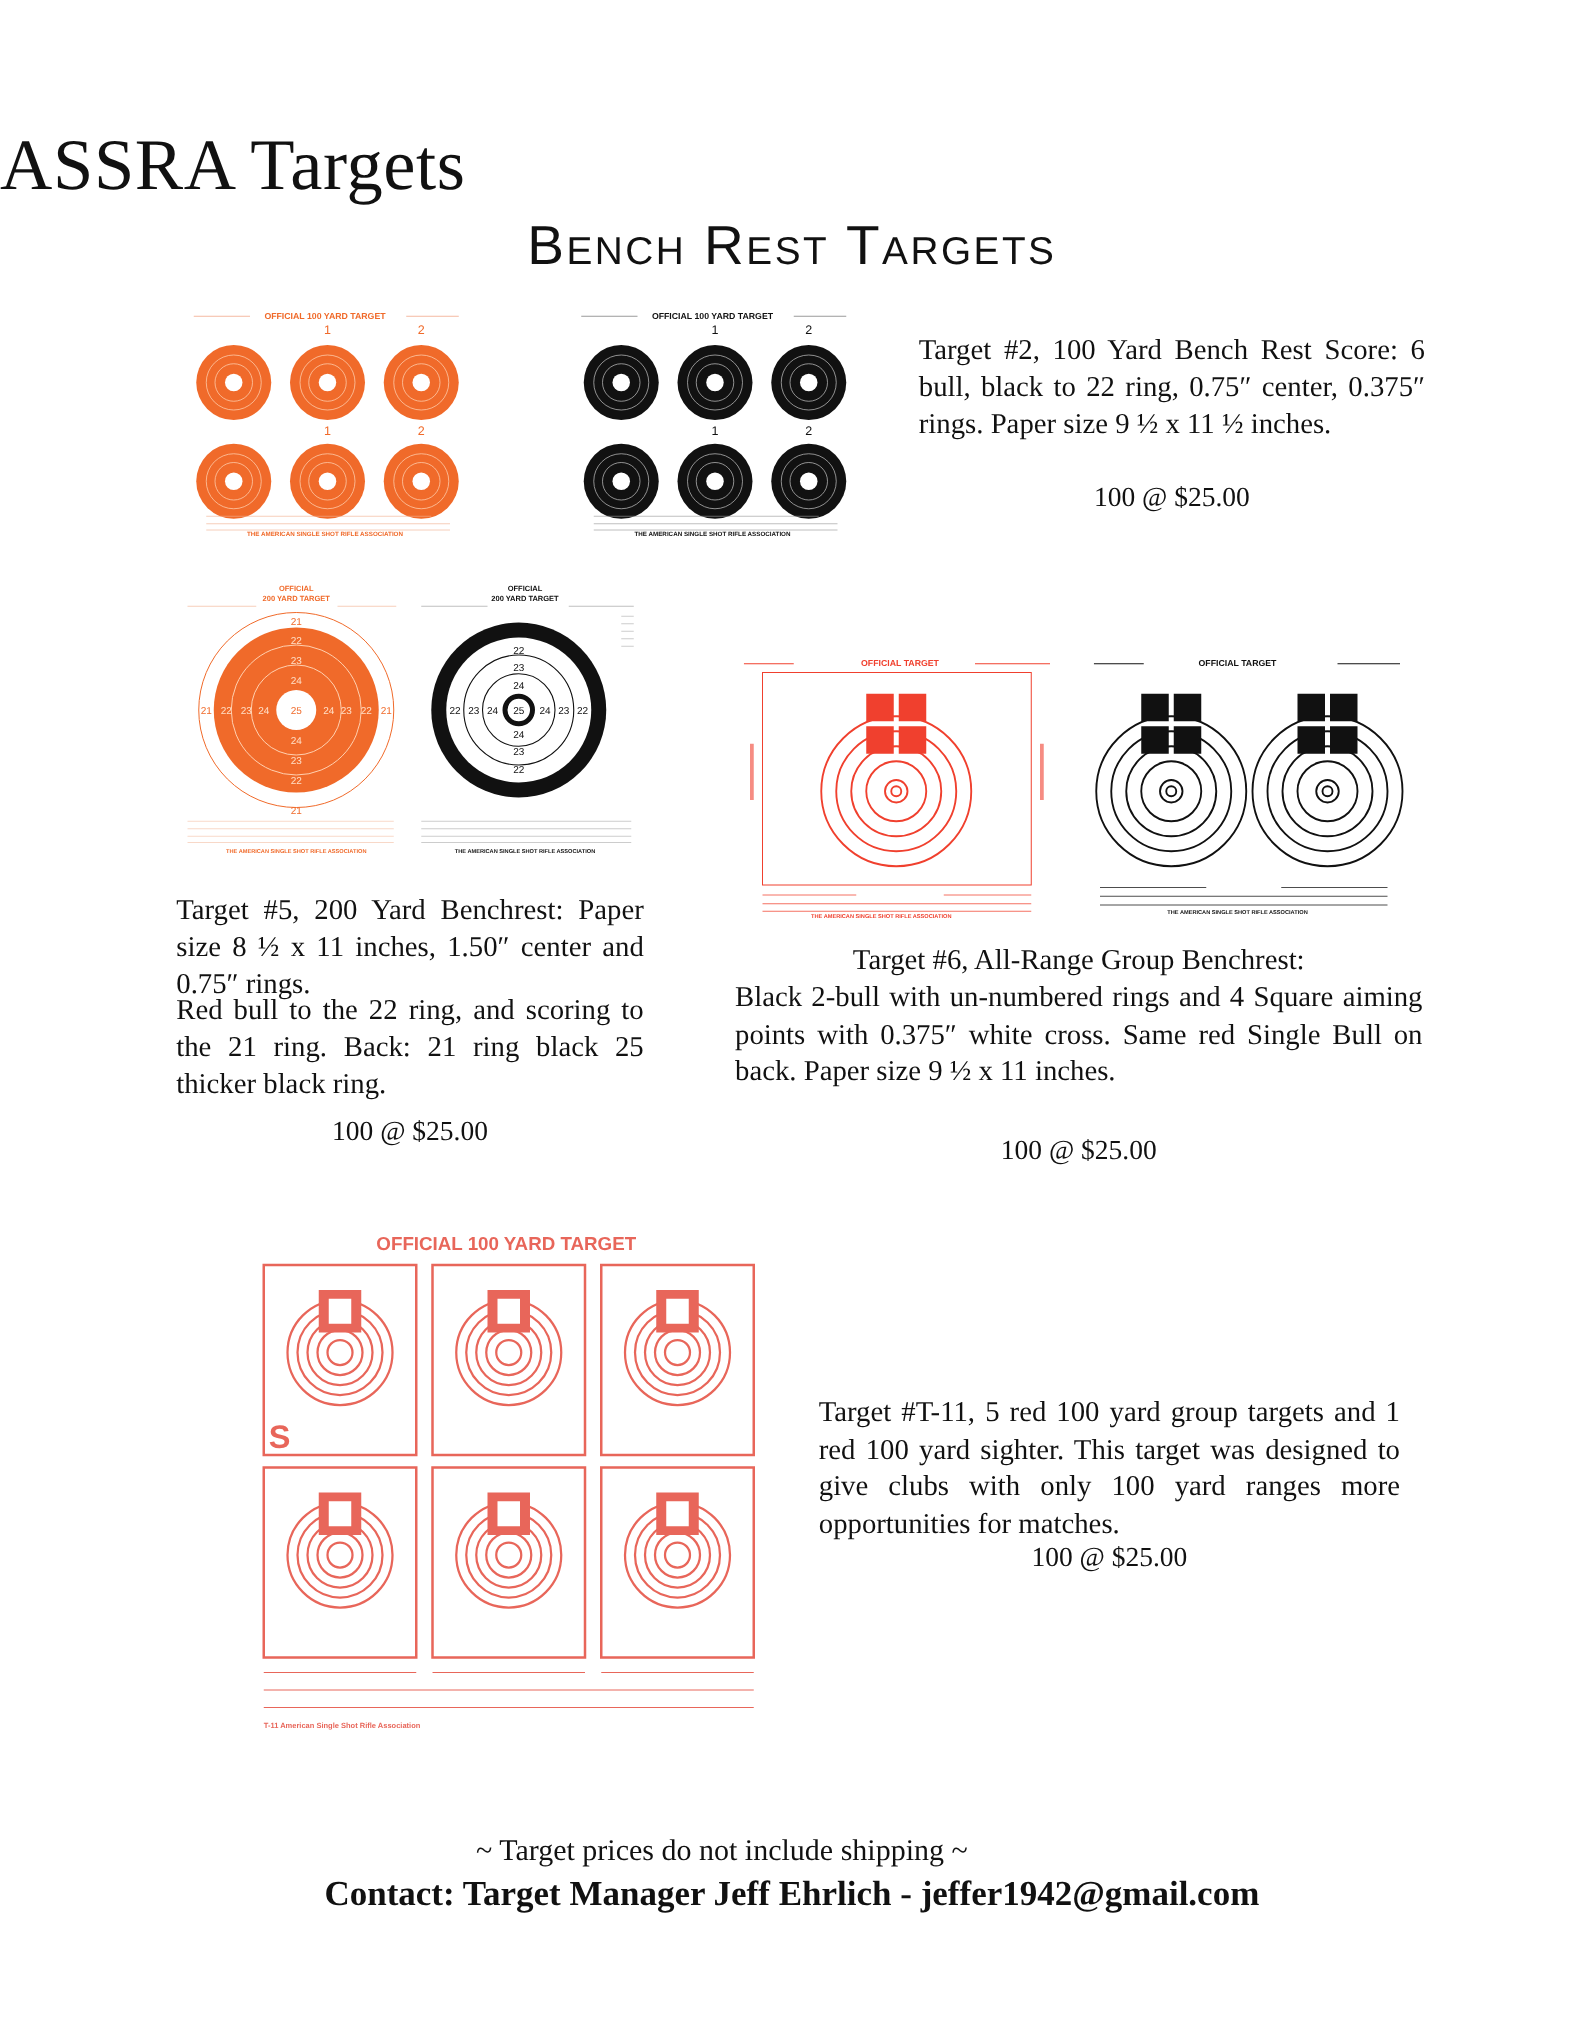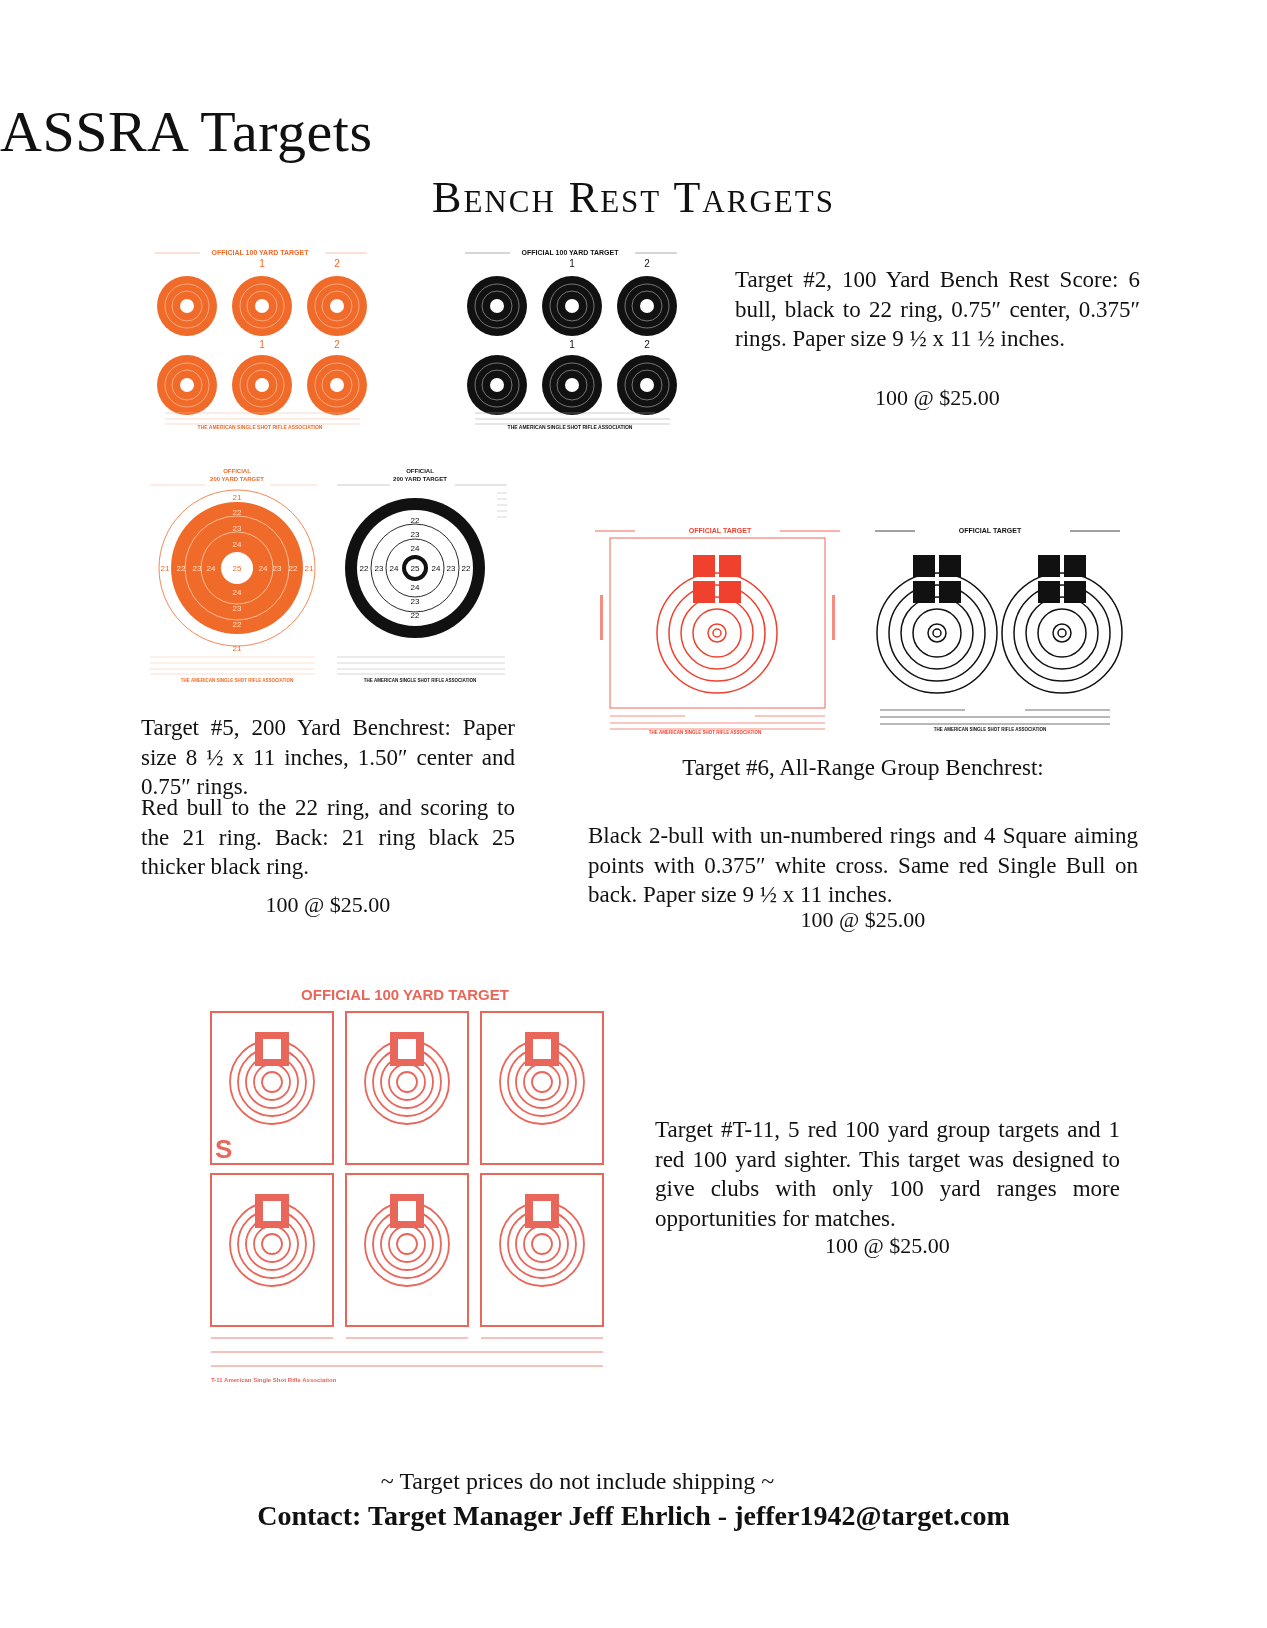--- a/index.html
+++ b/index.html
@@ -1,19 +1,19 @@
 <!DOCTYPE html>
 <html><head>
 <meta charset="utf-8">
 <style>
   html, body { margin: 0; padding: 0; background: #ffffff; }
   body { width: 1267px; height: 1628px; position: relative; overflow: hidden; font-family: "Liberation Serif", "DejaVu Serif", serif; color: #111; }
   .abs { position: absolute; }
   .title { left: 0; width: 1267px; text-align: left; top: 98px; font-size: 58px; font-family: "Liberation Serif", serif; letter-spacing: 0.5px; }
-  .subtitle { left: 0; width: 1267px; text-align: center; top: 172px; font-size: 44px; font-family: Liberation Serif, serif; font-variant: small-caps; letter-spacing: 2px; }
+  .subtitle { left: 0; width: 1267px; text-align: center; top: 172px; font-size: 44px; font-family: Liberation Sans, sans-serif; font-variant: small-caps; letter-spacing: 2px; }
   .desc { font-size: 23px; font-weight: normal; line-height: 29.5px; text-align: justify; }
   .price { font-size: 22px; text-align: center; }
   .foot1 { left: 0; width: 1155px; text-align: center; top: 1468px; font-size: 24px; }
   .foot2 { left: 0; width: 1267px; text-align: center; top: 1500px; font-size: 28px; font-weight: bold; }
   svg text { font-family: "Liberation Sans", sans-serif; }
 </style>
 </head>
 <body>
 
 <div class="abs title">ASSRA Targets</div>
@@ -272,21 +272,21 @@
       <line x1="5" y1="185" x2="90" y2="185"></line>
         <line x1="150" y1="185" x2="235" y2="185"></line>
       <line x1="5" y1="192" x2="235" y2="192"></line>
         <line x1="5" y1="199" x2="235" y2="199"></line>
     </g>
     <text x="115" y="206" text-anchor="middle" font-size="4.5" font-weight="bold" fill="#111">THE AMERICAN SINGLE SHOT RIFLE ASSOCIATION</text>
   </svg>
 </div>
 
 <div class="abs desc" style="left:588px; top:753px; width:550px; text-align:center;">Target #6, All-Range Group Benchrest:</div>
-<div class="abs desc" style="left:588px; top:783px; width:550px;margin-top:38px;">Black 2-bull with un-numbered rings and 4 Square aiming points with 0.375″ white cross. Same red Single Bull on back. Paper size 9 ½ x 11 inches.</div>
+<div class="abs desc" style="left:588px; top:783px; width:550px;">Black 2-bull with un-numbered rings and 4 Square aiming points with 0.375″ white cross. Same red Single Bull on back. Paper size 9 ½ x 11 inches.</div>
 <div class="abs price" style="left:588px; top:907px; width:550px;">100 @ $25.00</div>
 
 <div class="abs" style="left:205px; top:982px; width:405px; height:420px;">
   <svg width="405" height="420" viewBox="0 0 405 420">
     <text x="200" y="18" text-anchor="middle" font-size="15" font-weight="bold" fill="#e8665a">OFFICIAL 100 YARD TARGET</text>
     <g fill="none" stroke="#e8665a" stroke-width="2">
       <rect x="6" y="30" width="122" height="152"></rect>
         <rect x="141" y="30" width="122" height="152"></rect>
         <rect x="276" y="30" width="122" height="152"></rect>
       <rect x="6" y="192" width="122" height="152"></rect>
@@ -350,13 +350,13 @@
         <line x1="6" y1="384" x2="398" y2="384"></line>
     </g>
     <text x="6" y="400" font-size="6" font-weight="bold" fill="#e8665a">T-11  American Single Shot Rifle Association</text>
   </svg>
 </div>
 
 <div class="abs desc" style="left:655px; top:1115px; width:465px;">Target #T-11, 5 red 100 yard group targets and 1 red 100 yard sighter. This target was designed to give clubs with only 100 yard ranges more opportunities for matches.</div>
 <div class="abs price" style="left:655px; top:1233px; width:465px;">100 @ $25.00</div>
 
 <div class="abs foot1">~ Target prices do not include shipping ~</div>
-<div class="abs foot2">Contact: Target Manager Jeff Ehrlich - jeffer1942@target.com</div>
+<div class="abs foot2">Contact: Target Manager Jeff Ehrlich - jeffer1942@gmail.com</div>
 
 </body></html>

